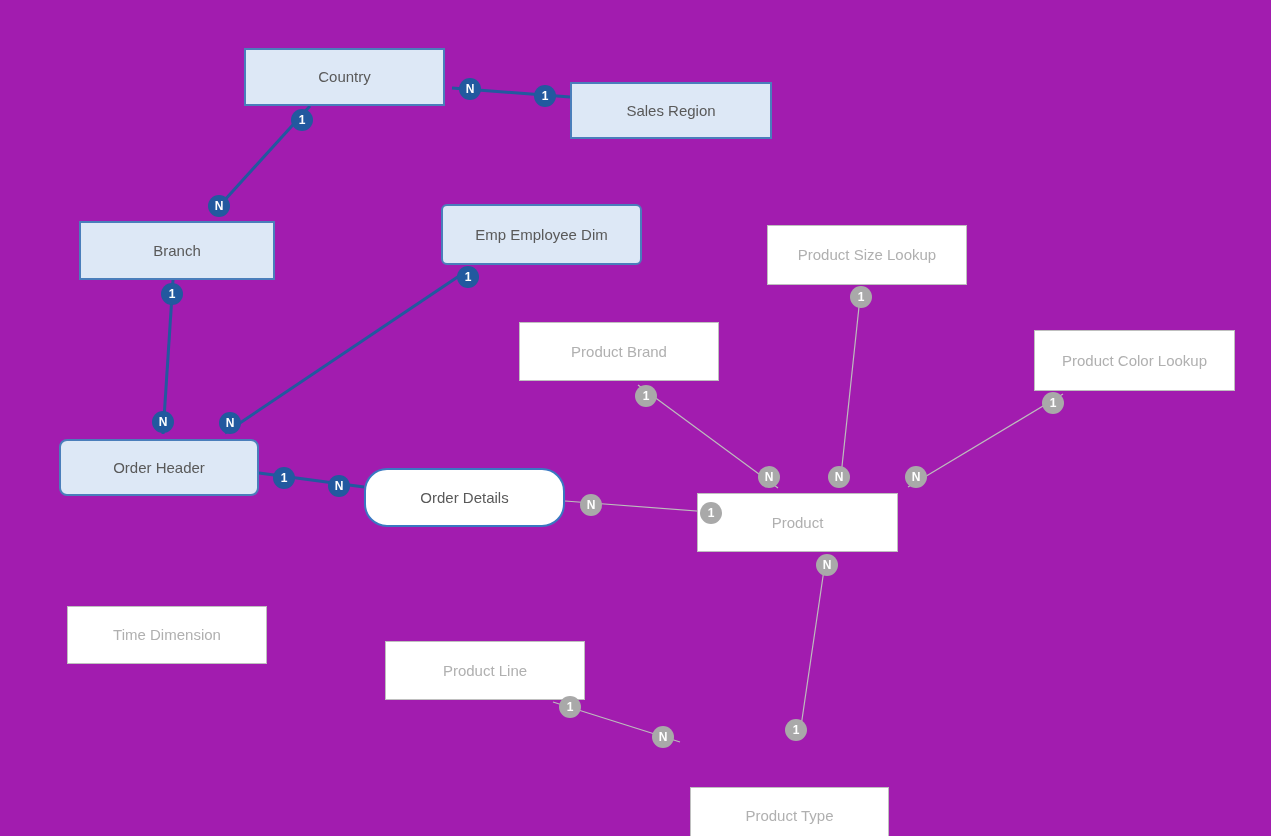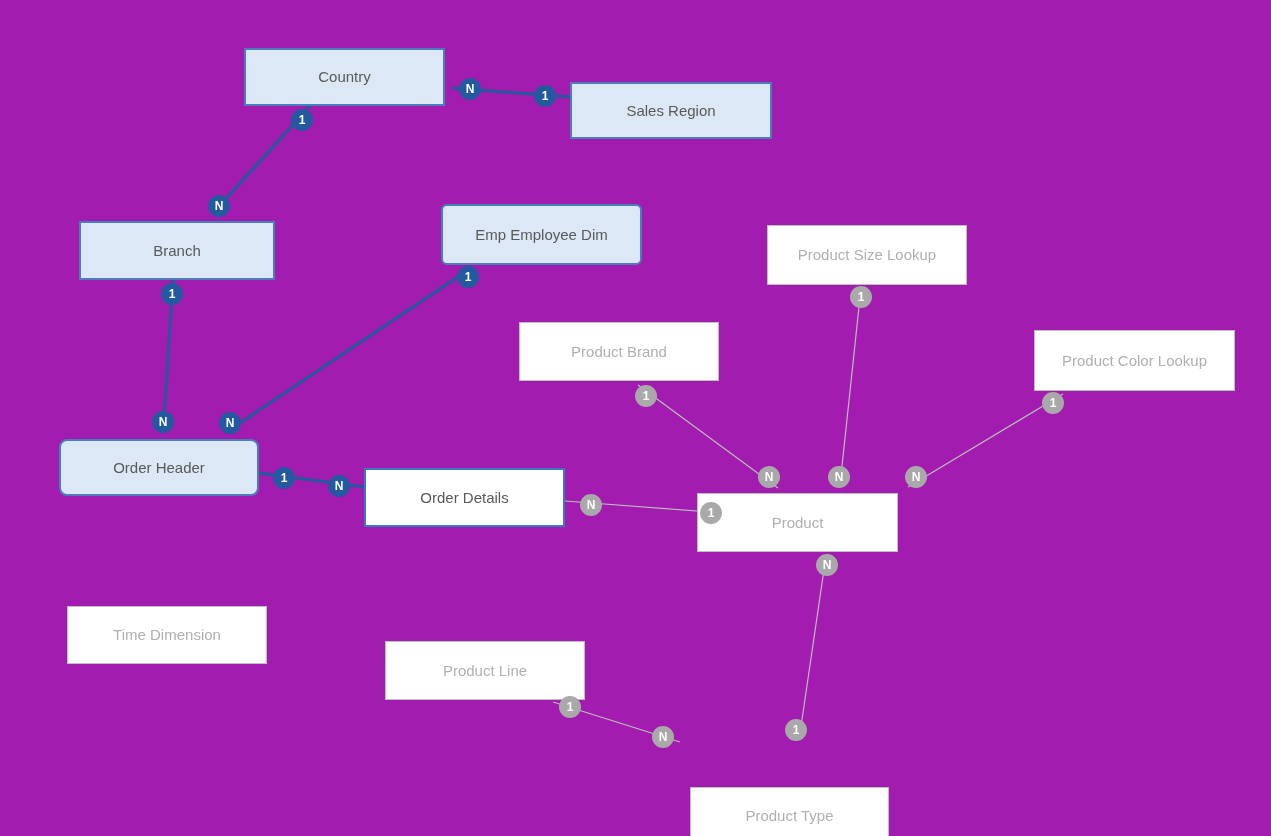--- a/index.html
+++ b/index.html
@@ -116,21 +116,21 @@
       </div>
       <div class="entity-box dim" style="left: 482px; top: 322px; width: 200px; height: 59px; margin-left: 37px;">
         <span class="entity-label">Product Brand</span>
       </div>
       <div class="entity-box dim" style="left: 1034px; top: 330px; width: 201px; height: 61px;">
         <span class="entity-label">Product Color Lookup</span>
       </div>
       <div class="entity-box active" style="left: 59px; top: 439px; width: 200px; height: 57px; border-radius: 8px;">
         <span class="entity-label">Order Header</span>
       </div>
-      <div class="entity-box active-plain" style="left: 364px; top: 468px; width: 201px; height: 59px;">
+      <div class="entity-box active-plain" style="left: 364px; top: 468px; width: 201px; height: 59px; border-radius: 23px;">
         <span class="entity-label">Order Details</span>
       </div>
       <div class="entity-box dim" style="left: 697px; top: 493px; width: 201px; height: 59px; text-align: center;">
         <span class="entity-label">Product</span>
       </div>
       <div class="entity-box dim" style="left: 67px; top: 606px; width: 200px; height: 58px;">
         <span class="entity-label">Time Dimension</span>
       </div>
       <div class="entity-box dim" style="left: 345px; top: 641px; width: 200px; height: 59px; margin-left: 40px;">
         <span class="entity-label">Product Line</span>

